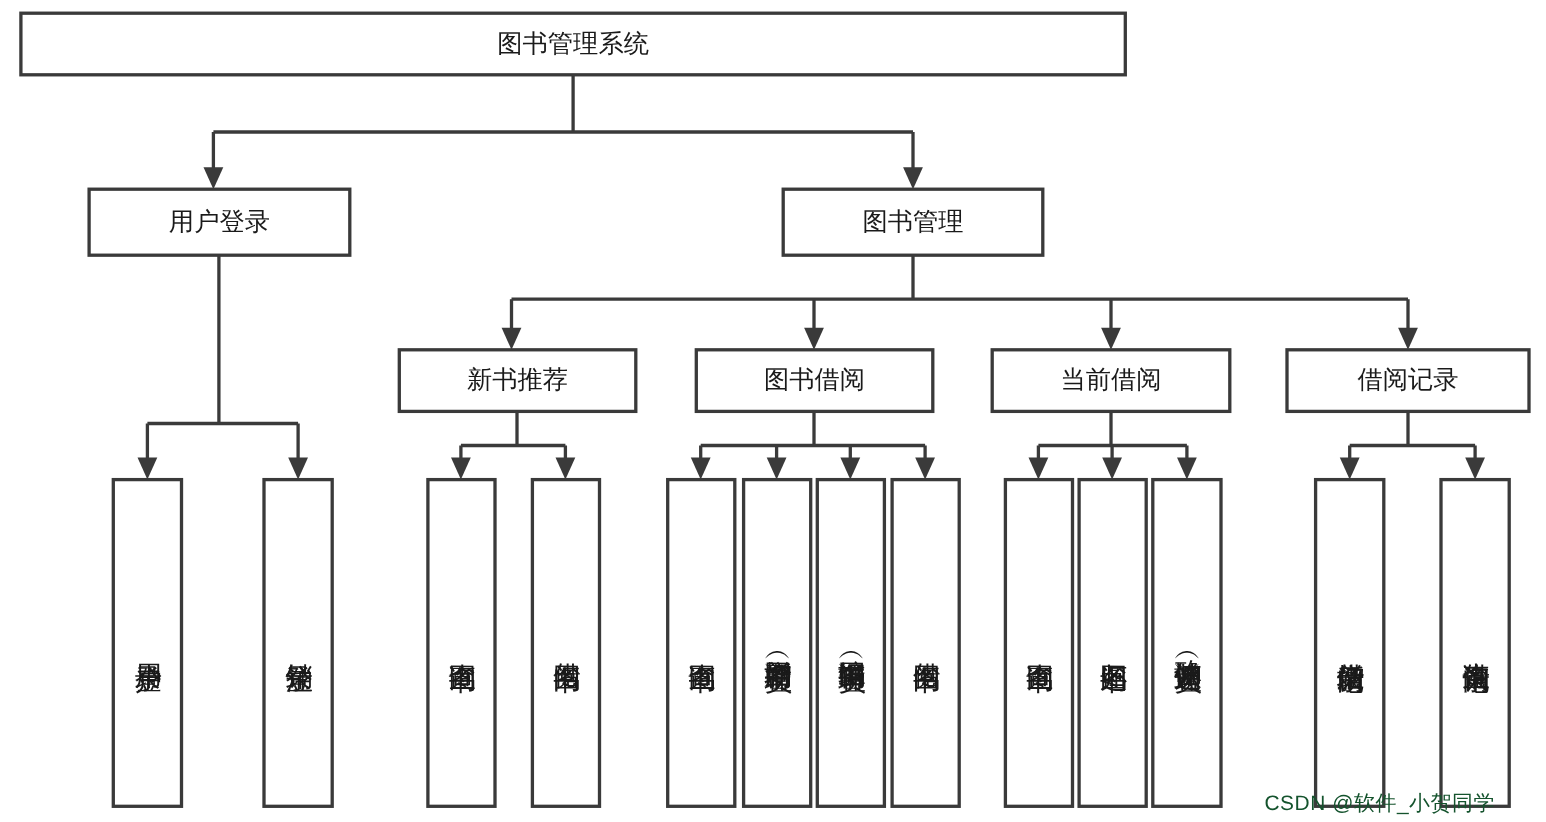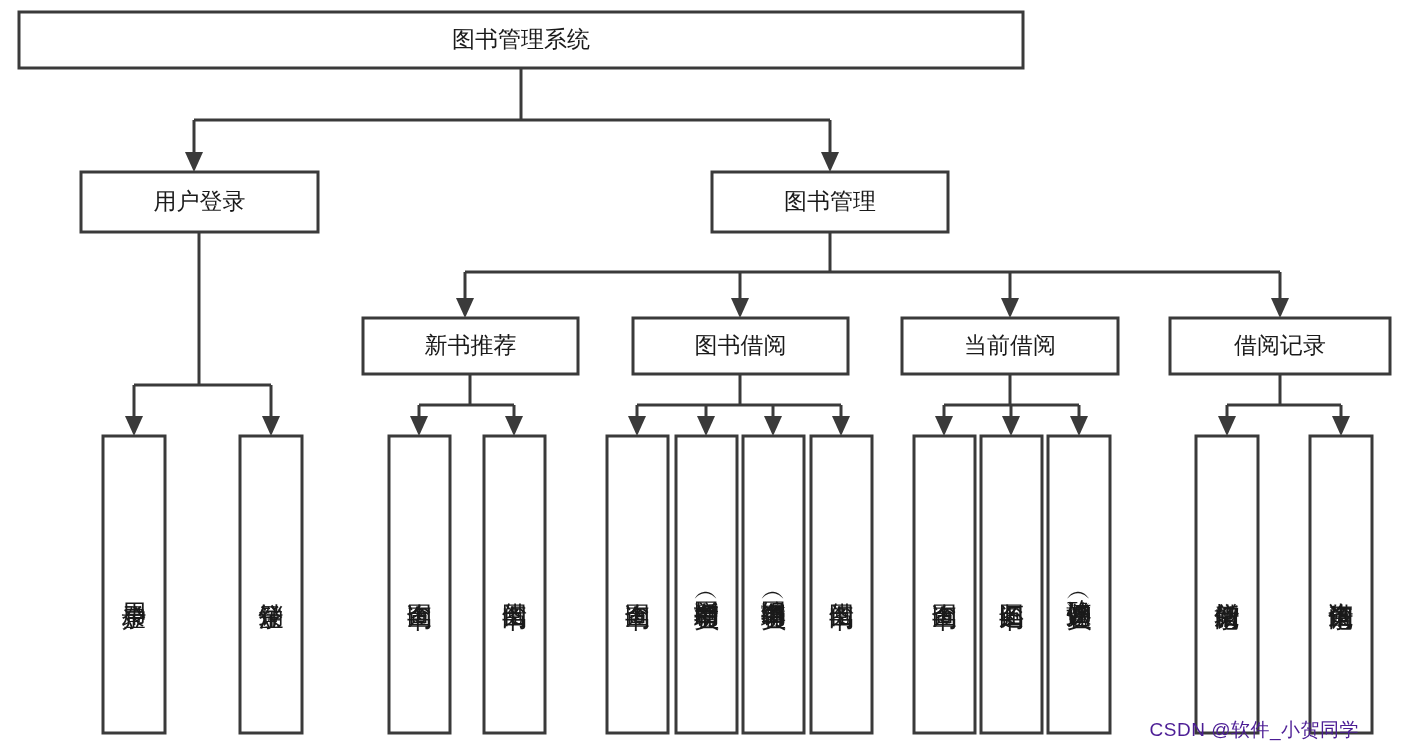--- a/index.html
+++ b/index.html
@@ -63,21 +63,21 @@
     justify-content: center;
     white-space: nowrap;
     user-select: none;
   }
   .watermark {
     position: absolute;
     right: 14px;
     bottom: 4px;
     font-family: "Liberation Sans", "DejaVu Sans", sans-serif;
     font-size: 19px;
-    color: #4c1d95;
+    color: #14532d;
     letter-spacing: 0.5px;
     white-space: nowrap;
   }
 </style>
 </head>
 <body>
 
 <div id="diagram-root">
 
   <svg id="flowchart" viewBox="0 0 1405 747" xmlns="http://www.w3.org/2000/svg">

